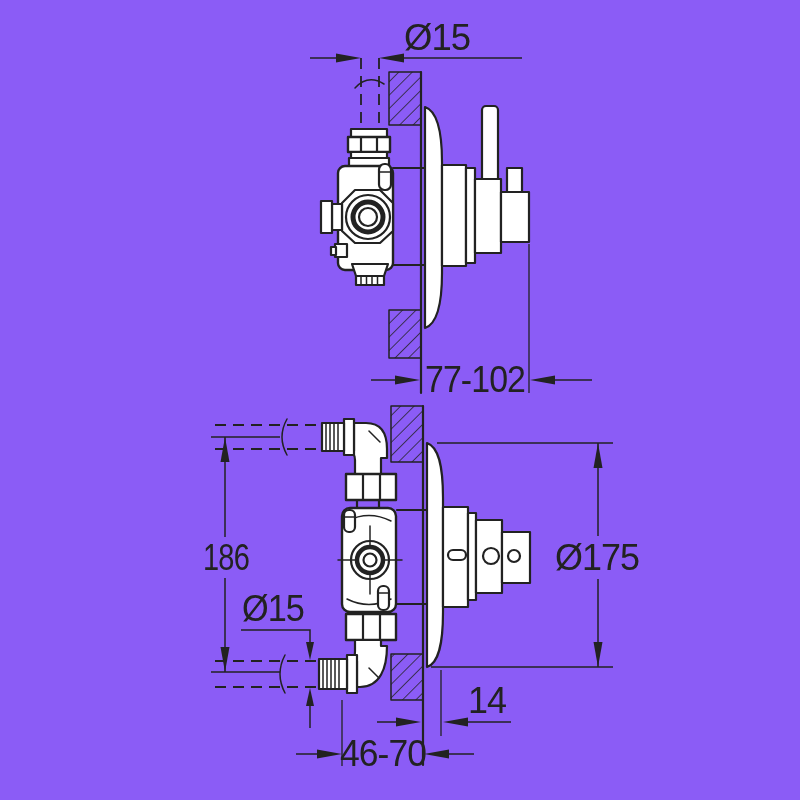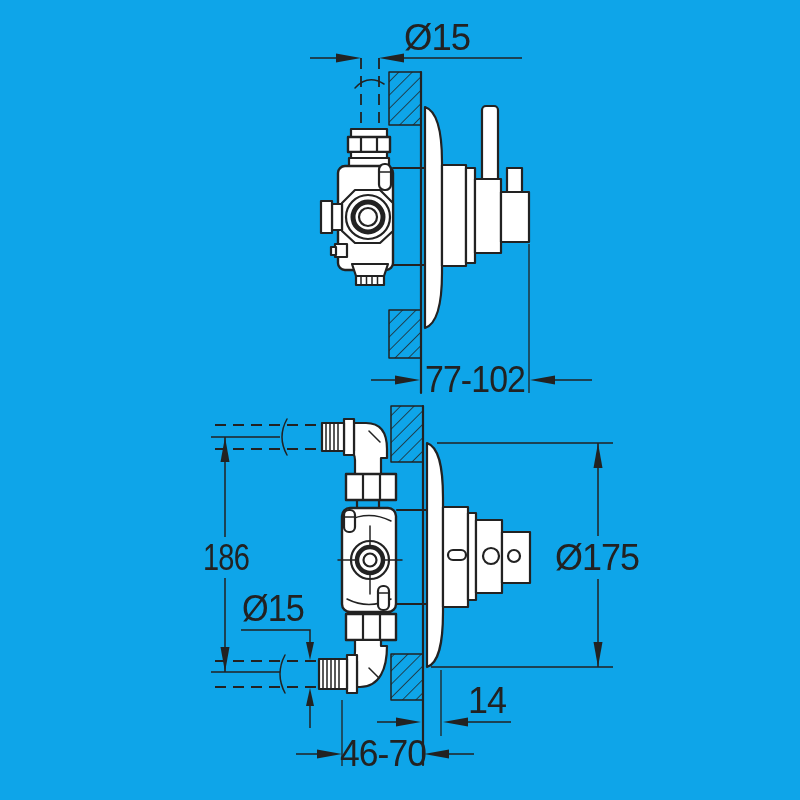--- a/index.html
+++ b/index.html
@@ -1,16 +1,16 @@
 <!DOCTYPE html>
 <html><head>
 <meta charset="utf-8">
 <style>
   html,body{margin:0;padding:0;background:#ffffff;}
-  .stage{position:relative;width:800px;height:800px;background:#0ea5e9;overflow:hidden;
+  .stage{position:relative;width:800px;height:800px;background:#8b5cf6;overflow:hidden;
          font-family:"Liberation Sans", sans-serif;}
   svg{display:block}
   .dim-text{font-family:"Liberation Sans", sans-serif;font-size:37px;fill:#222;letter-spacing:-1px;}
   .outline{stroke:#222;fill:none;stroke-width:2.2;stroke-linecap:round;stroke-linejoin:round;}
   .outline-bold{stroke:#222;fill:#fff;stroke-width:2.4;stroke-linejoin:round;}
   .part{stroke:#222;fill:#fff;stroke-width:2.2;stroke-linejoin:round;}
   .thin{stroke:#222;fill:none;stroke-width:1.5;stroke-linecap:round;}
   .dimline{stroke:#222;fill:none;stroke-width:1.5;}
   .extline{stroke:#222;fill:none;stroke-width:1.3;}
   .dash{stroke:#222;fill:none;stroke-width:1.8;stroke-dasharray:11 7;}

